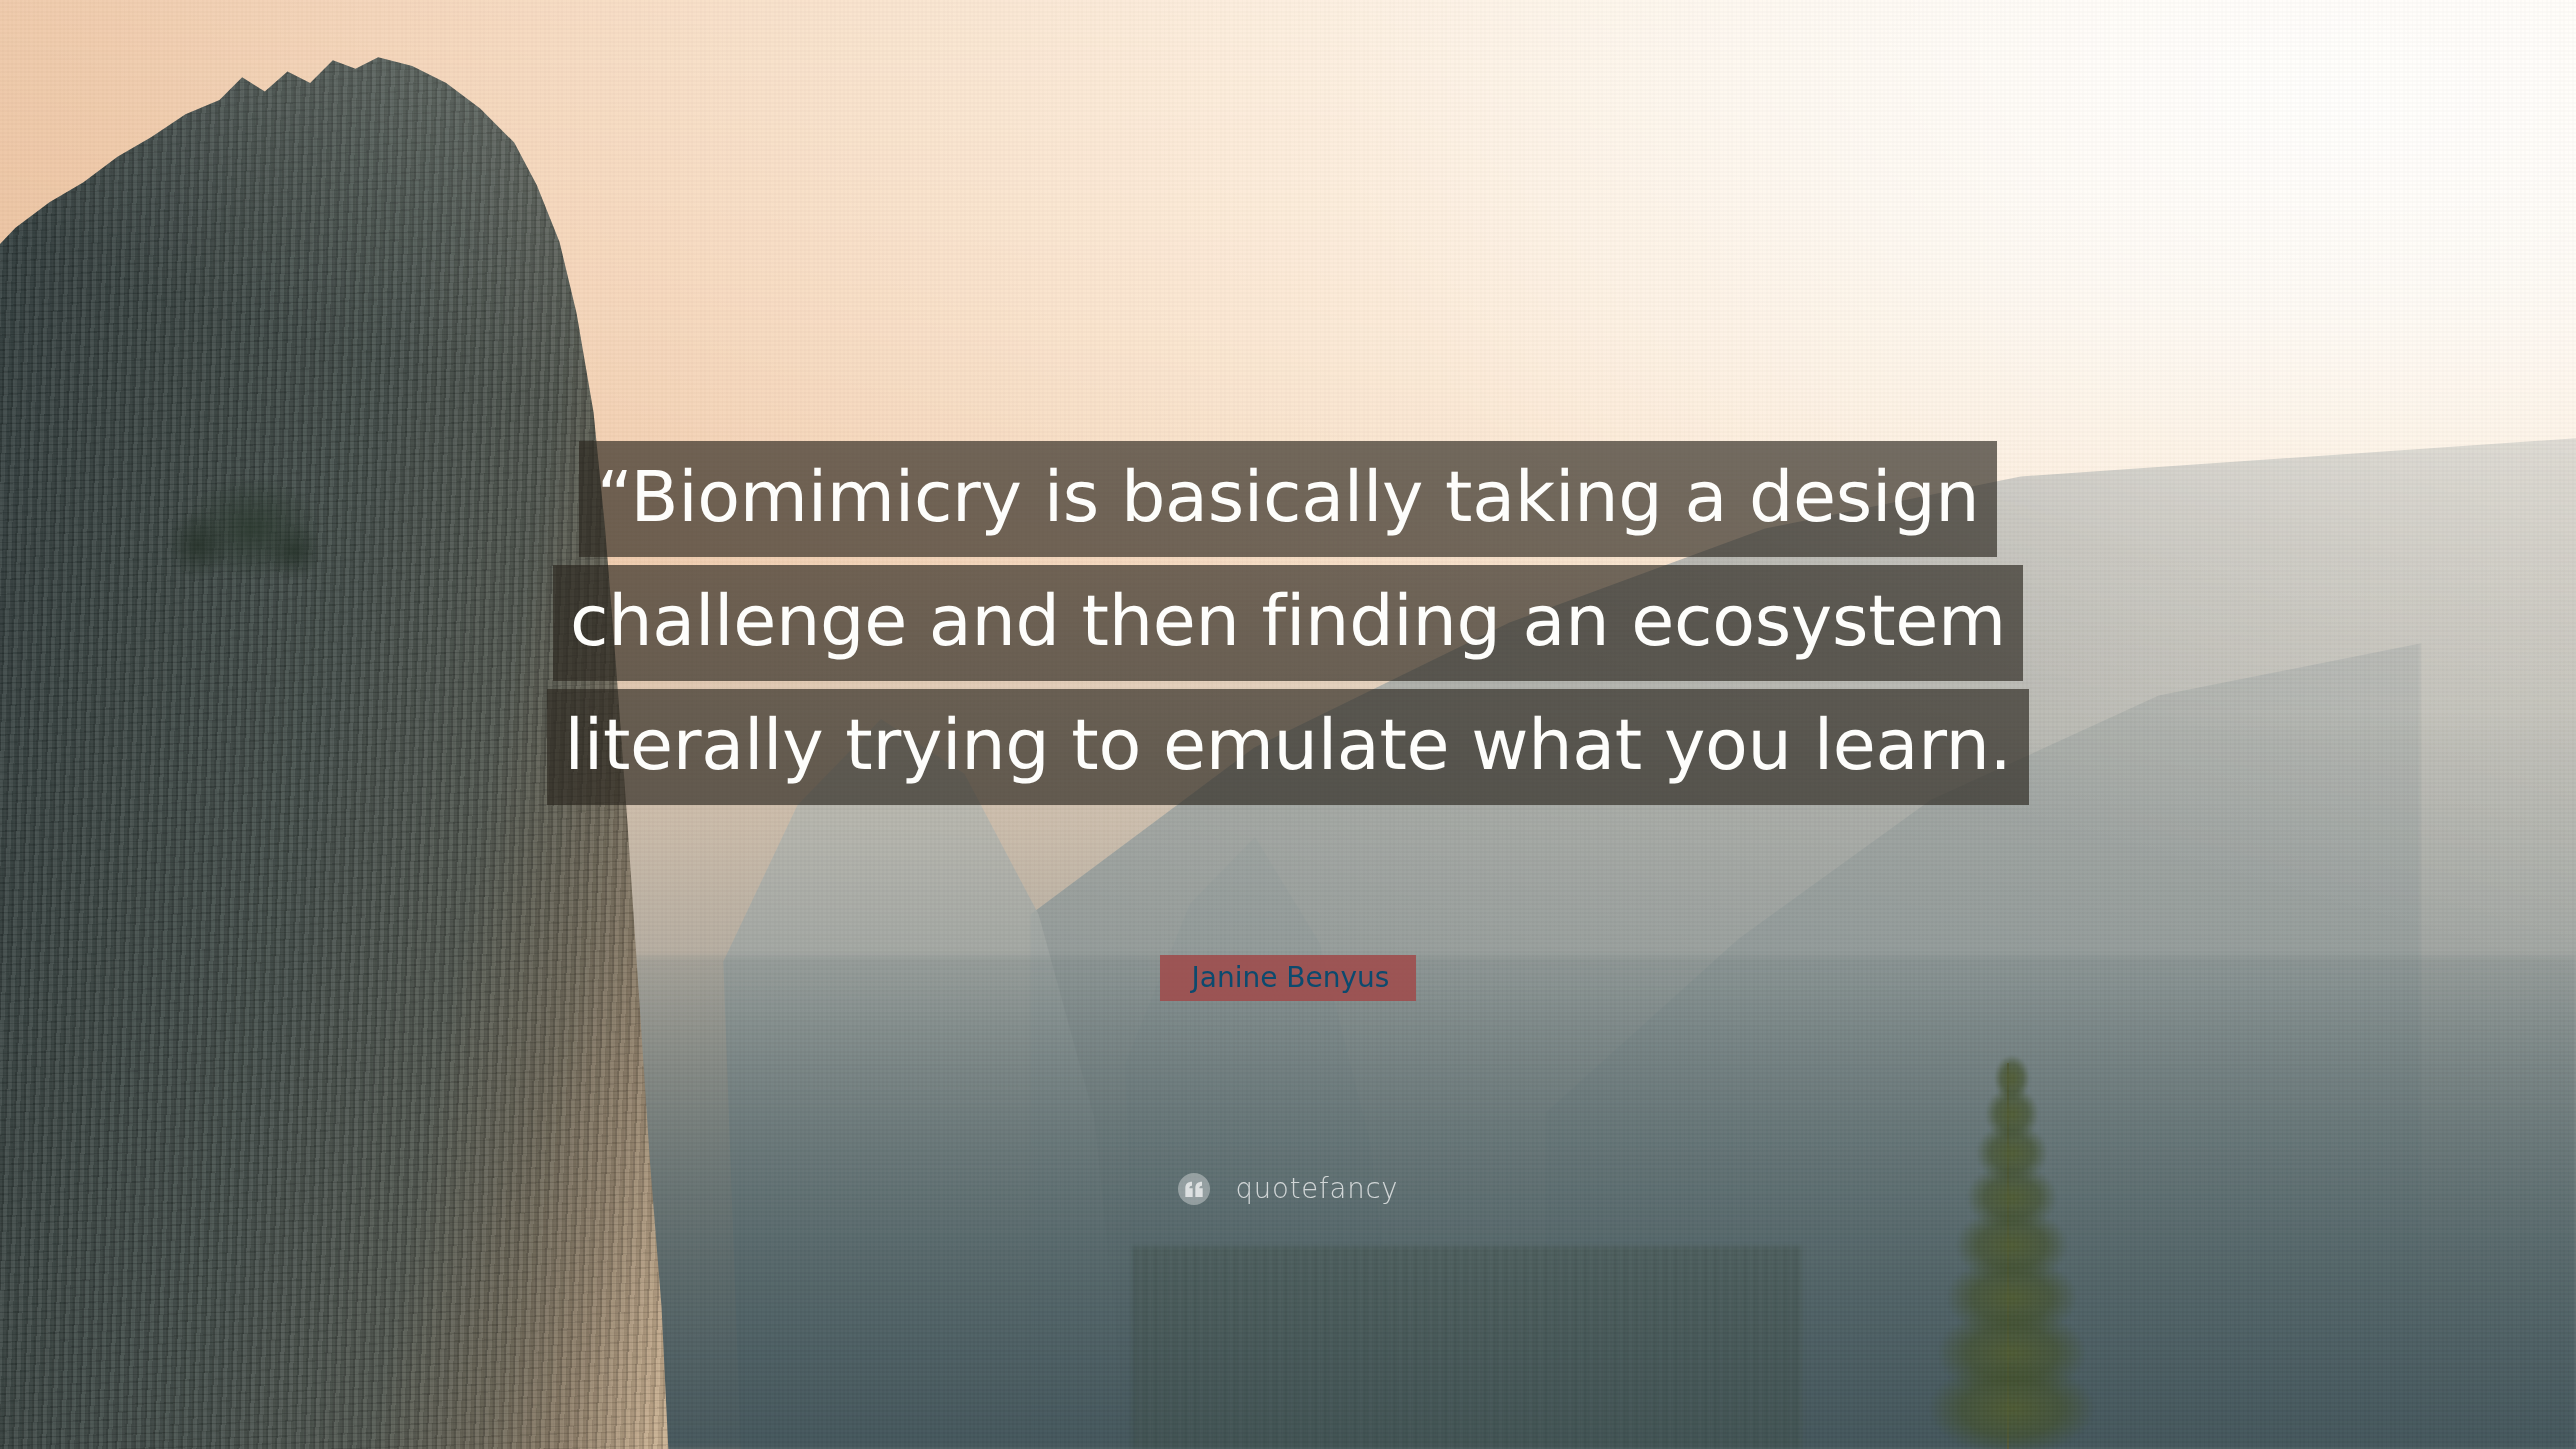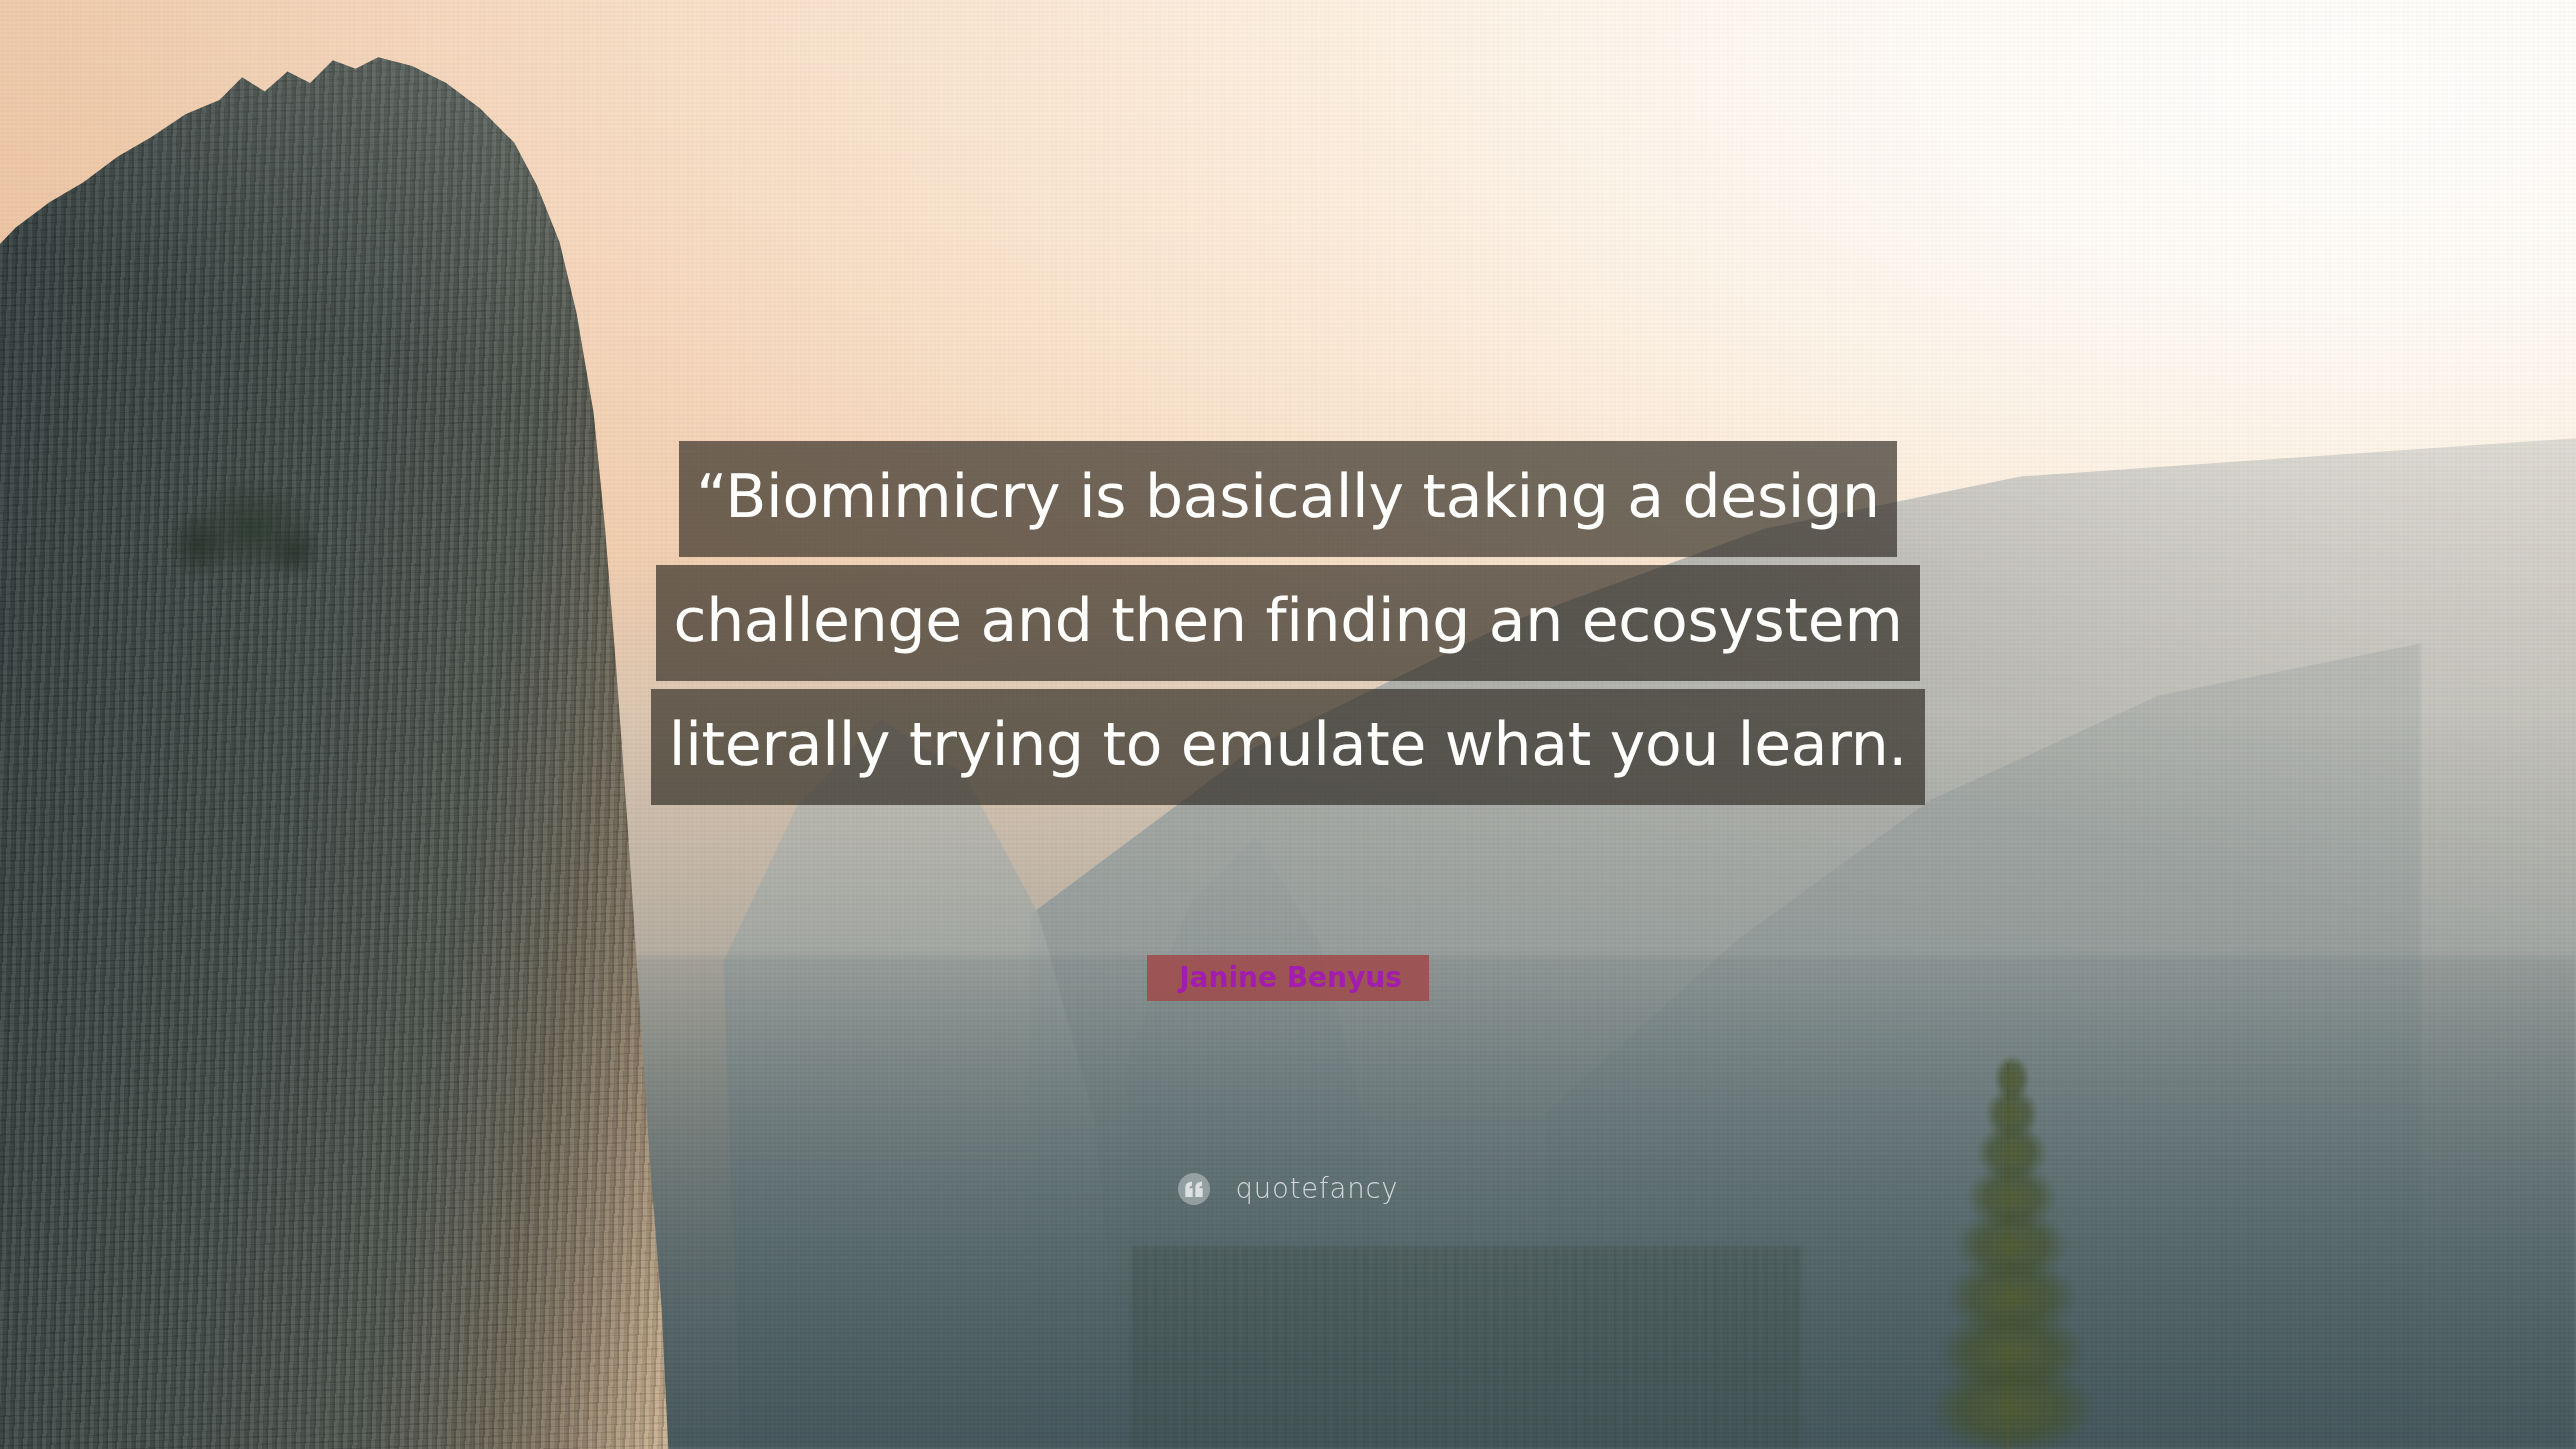--- a/index.html
+++ b/index.html
@@ -216,45 +216,44 @@
     right: 0;
     top: 441px;
     display: flex;
     flex-direction: column;
     align-items: center;
   }
   .quote-line {
     display: inline-block;
     background: rgba(42,38,31,0.66);
     color: #fdfdfb;
-    font-size: 60px;
+    font-size: 70px;
     line-height: 103px;
     font-weight: 400;
     letter-spacing: -0.3px;
     padding: 5.4px 17.4px 8px 17.4px;
     margin-bottom: 7.4px;
     white-space: nowrap;
     text-rendering: geometricPrecision;
   }
   .author-wrap {
     position: absolute;
     left: 0;
     right: 0;
     top: 955px;
     text-align: center;
   }
   .author {
     display: inline-block;
     background: rgba(160,74,74,0.86);
-    color: #a21caf;
+    color: #0c4a6e;
     font-size: 28px;
     line-height: 29.5px;
     padding: 8px 27px 8px 32px;
     white-space: nowrap;
-    font-weight: bold;
   }
 
   
   .brand {
     position: absolute;
     left: 0;
     right: 0;
     top: 1173px;
     display: flex;
     justify-content: center;

